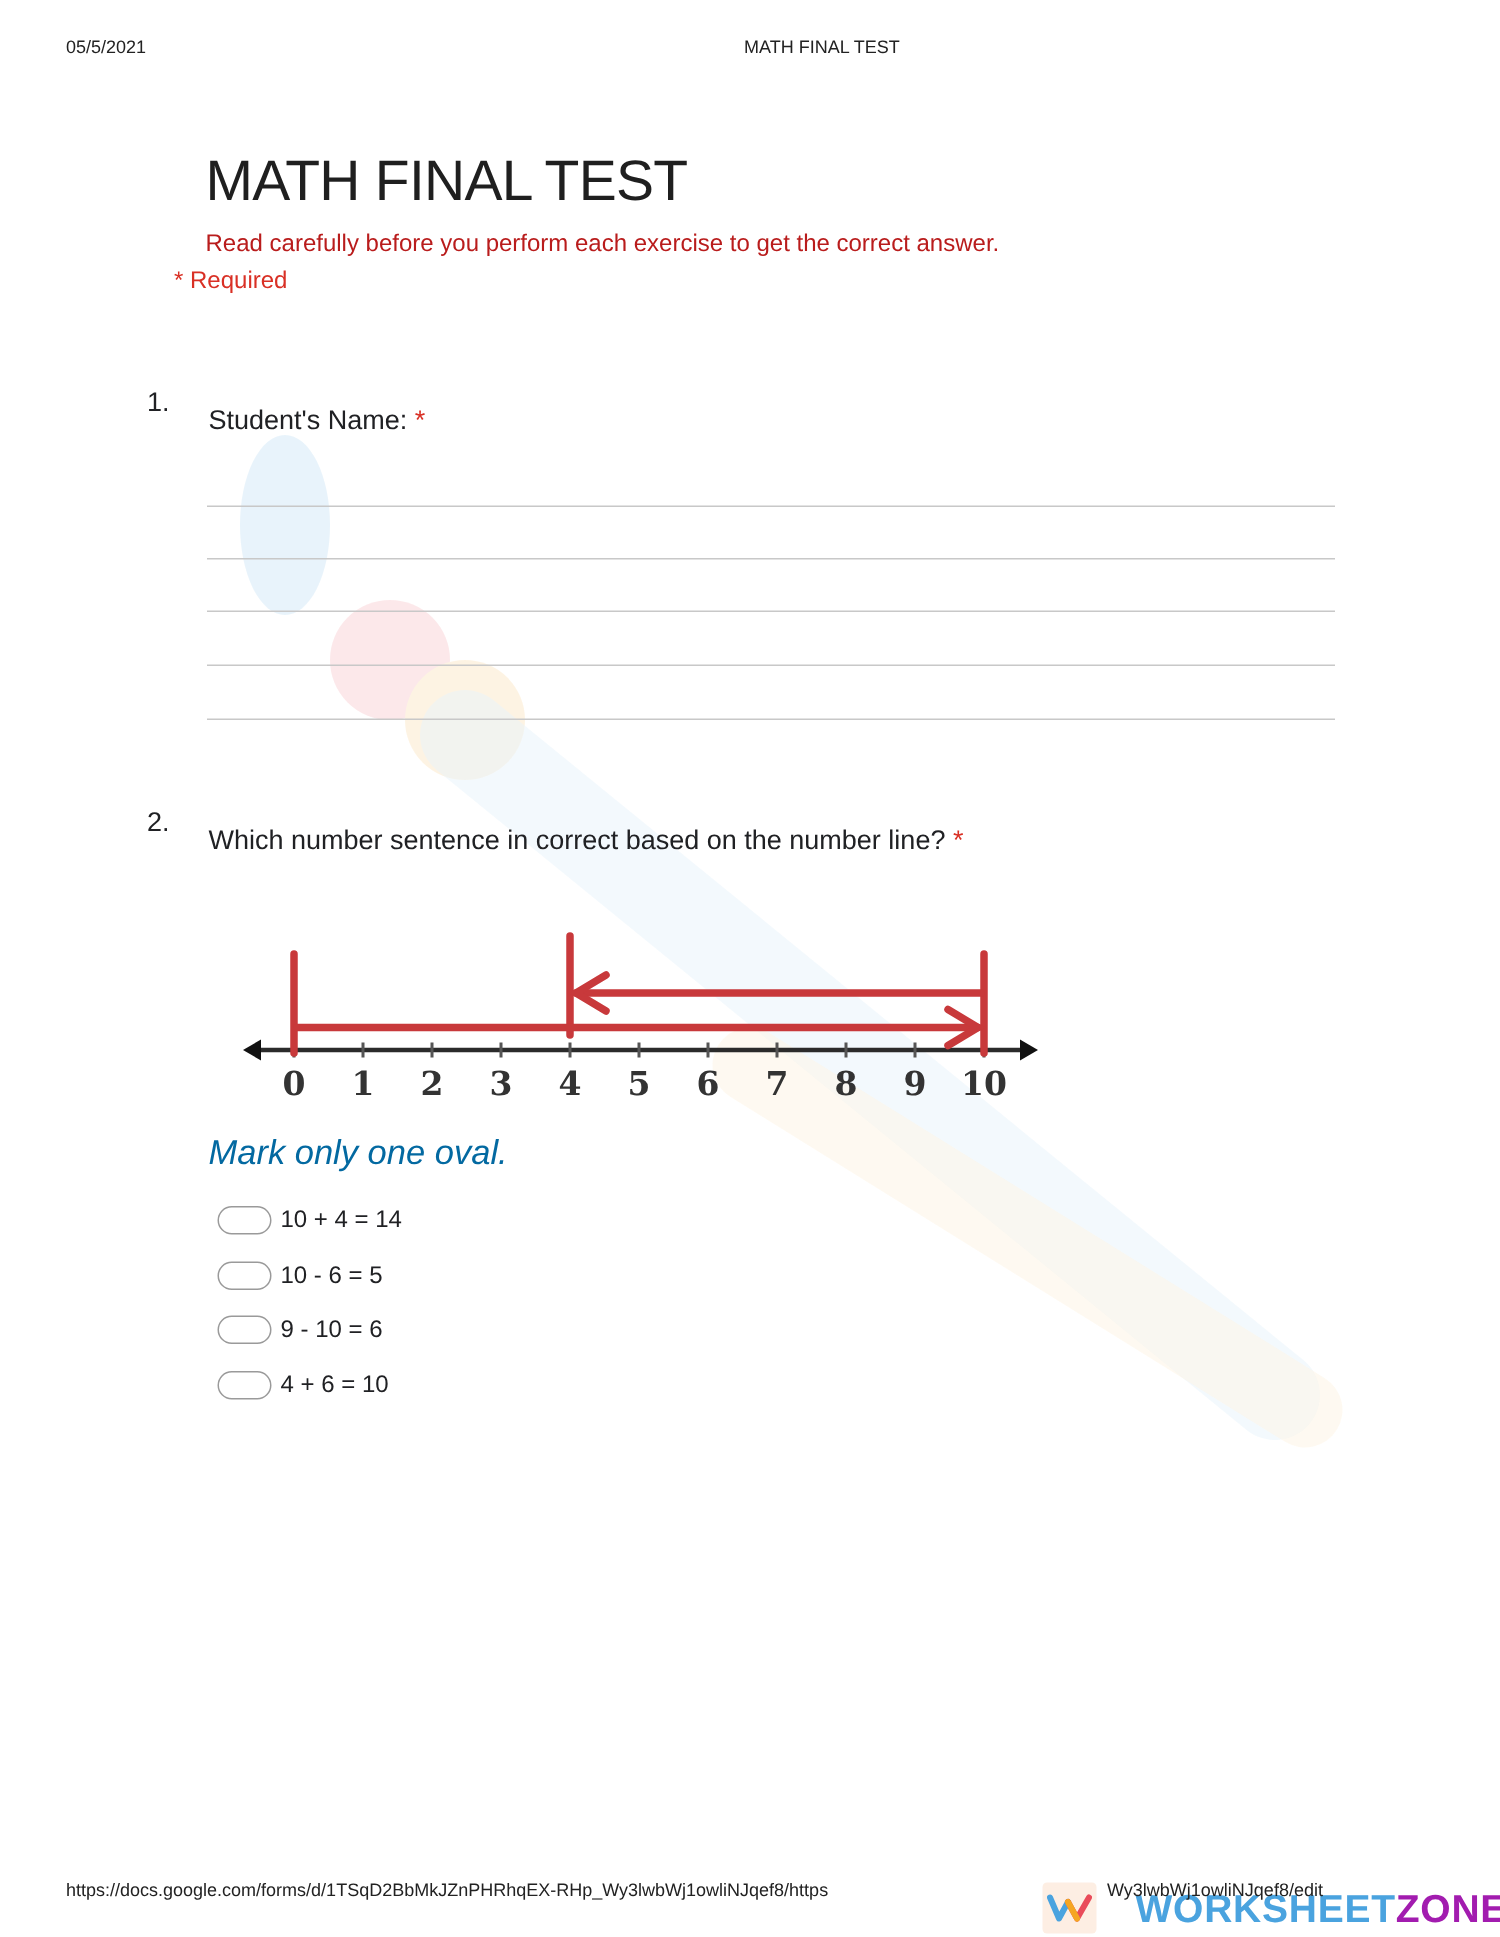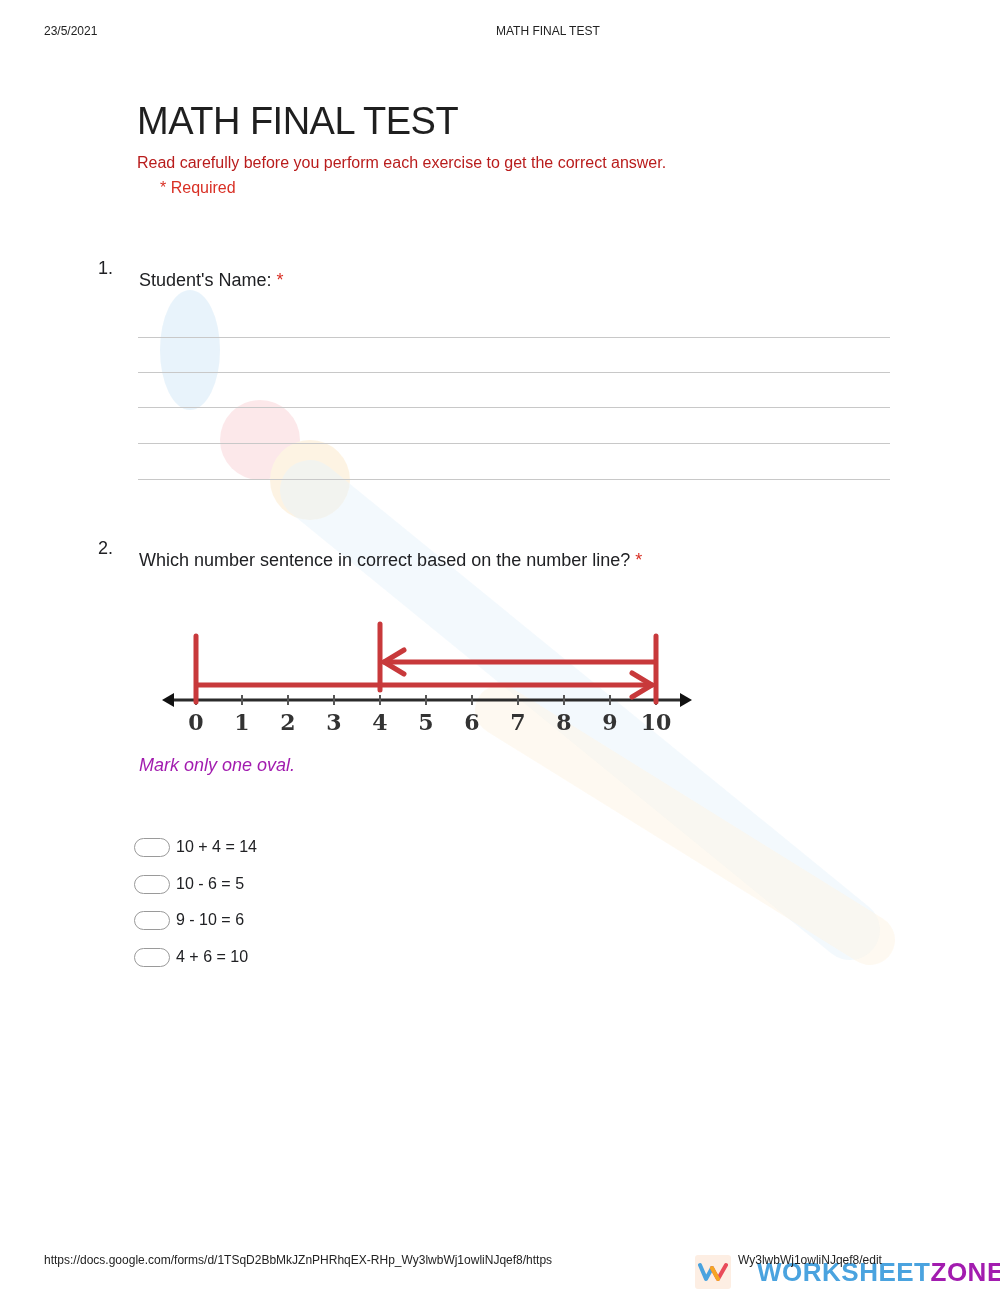--- a/index.html
+++ b/index.html
@@ -6,33 +6,33 @@
   body {
     width: 1000px; height: 1291px; background: #ffffff; position: relative; overflow: hidden;
     font-family: "Liberation Sans", sans-serif; color: #202124;
   }
   .print-header { position: absolute; top: 24px; left: 0; width: 1000px; font-size: 12px; color: #222; }
   .print-date { position: absolute; left: 44px; }
   .print-title { position: absolute; left: 496px; }
 
   .form-title { position: absolute; left: 137px; top: 100px; font-size: 38px; font-weight: 400; color: #1f1f1f; letter-spacing: -0.5px; }
   .form-desc { position: absolute; left: 137px; top: 154px; font-size: 16px; color: #b91c1c; }
-  .required-note { position: absolute; left: 116px; top: 179px; font-size: 16px; color: #d93025; margin-left: 44px; }
+  .required-note { position: absolute; left: 116px; top: 179px; font-size: 16px; color: #d93025; }
 
   .q-num { position: absolute; left: 98px; font-size: 18px; color: #202124; }
   .q-text { position: absolute; left: 139px; font-size: 18px; color: #202124; margin-top: 12px; }
   .star { color: #d93025; }
 
   .answer-line { position: absolute; left: 138px; width: 752px; height: 0; border-top: 1.5px solid #c8c8c8; }
 
   .numberline { position: absolute; left: 158px; top: 618px; }
 
-  .instruction { position: absolute; left: 139px; top: 755px; font-size: 18px; font-style: italic; color: #a21caf; }
+  .instruction { position: absolute; left: 139px; top: 755px; font-size: 23px; font-style: italic; color: #0369a1; }
 
-  .option { position: absolute; left: 134px; display: flex; gap: 6px; margin-top: 34px; }
+  .option { position: absolute; left: 145px; display: flex; align-items: center; gap: 6px; }
   .oval { width: 36px; height: 19px; border: 1.5px solid #9a9a9a; border-radius: 10px; box-sizing: border-box; background: #fff; }
   .opt-label { font-size: 16px; color: #202124; }
 
   .footer-url { position: absolute; left: 44px; top: 1253px; font-size: 12px; color: #222; }
   .footer-url-right { position: absolute; left: 738px; top: 1253px; font-size: 12px; color: #222; z-index: 2; }
 
   .wz-logo { position: absolute; left: 695px; top: 1255px; display: flex; align-items: center; }
   .wz-icon { width: 36px; height: 34px; background: #fdeee3; border-radius: 3px; display: flex; align-items: center; justify-content: center; }
   .wz-text { font-size: 26px; font-weight: 700; letter-spacing: 0.5px; margin-left: 6px; }
   .wz-a { color: #4aa3df; margin-left: 20px; }
@@ -45,21 +45,21 @@
 
 <svg class="watermark" style="left:150px;top:290px" width="750" height="720" viewBox="0 0 750 720">
   <ellipse cx="40" cy="60" rx="30" ry="60" fill="#4aa3df"></ellipse>
   <ellipse cx="110" cy="150" rx="40" ry="40" fill="#e94b5a"></ellipse>
   <ellipse cx="160" cy="190" rx="40" ry="40" fill="#f5a623"></ellipse>
   <path d="M160 200 L700 640" stroke="#4aa3df" stroke-width="60" stroke-linecap="round" opacity="0.5"></path>
   <path d="M350 420 L720 650" stroke="#f5a623" stroke-width="50" stroke-linecap="round" opacity="0.5"></path>
 </svg>
 
 <div class="print-header">
-  <span class="print-date">23/5/2021</span>
+  <span class="print-date">05/5/2021</span>
   <span class="print-title">MATH FINAL TEST</span>
 </div>
 
 <div class="form-title">MATH FINAL TEST</div>
 <div class="form-desc">Read carefully before you perform each exercise to get the correct answer.</div>
 <div class="required-note">* Required</div>
 
 <div class="q-num" style="top:258px">1.</div>
 <div class="q-text" style="top:258px">
   <span>Student's Name:</span>

